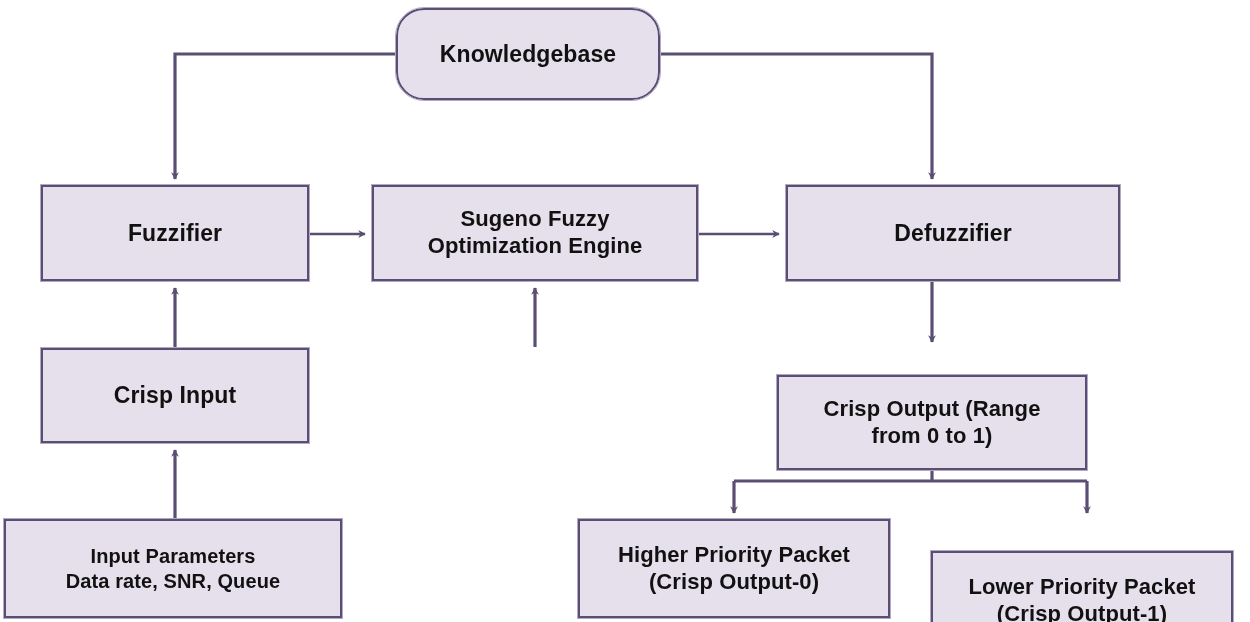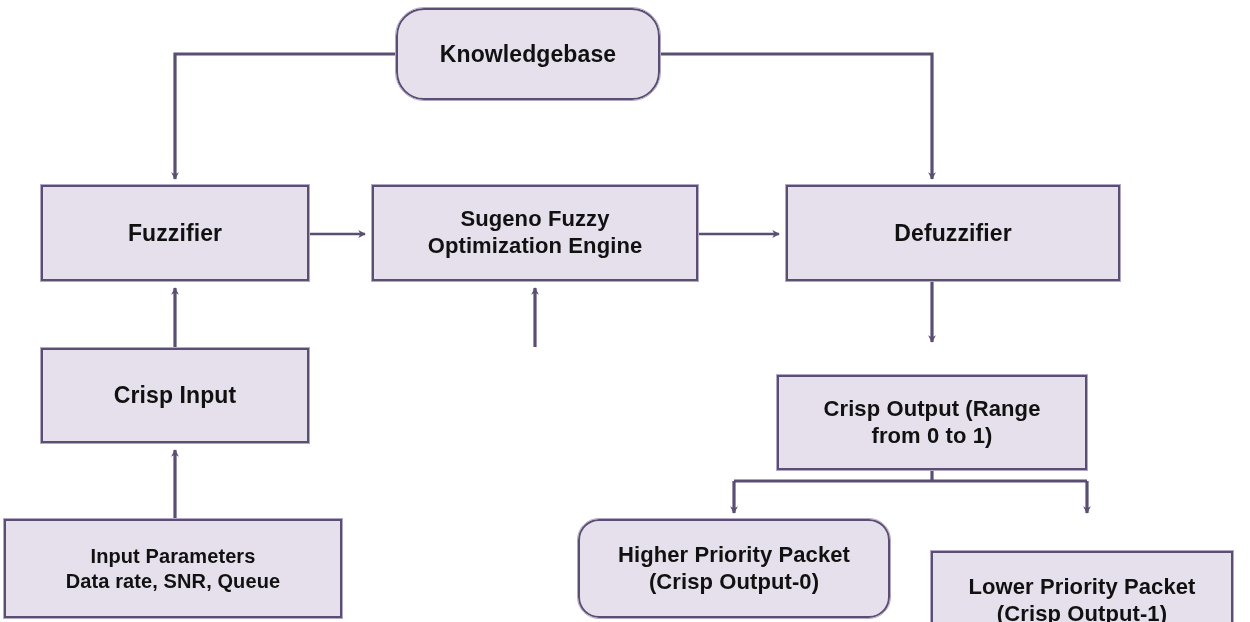--- a/index.html
+++ b/index.html
@@ -45,21 +45,21 @@
   }
   
   #node-knowledgebase { left: 396px; top: 8px;  width: 264px; height: 92px;  font-size: 23px; border-radius: 28px; }
   #node-fuzzifier     { left: 41px;  top: 185px; width: 268px; height: 96px;  font-size: 23px; }
   #node-sugeno        { left: 372px; top: 185px; width: 326px; height: 96px;  font-size: 22px; }
   #node-defuzzifier   { left: 786px; top: 185px; width: 334px; height: 96px;  font-size: 23px; }
   #node-crisp-input   { left: 41px;  top: 348px; width: 268px; height: 95px;  font-size: 23px; }
   #node-mfoa          { left: 334px; top: 348px; width: 406px; height: 95px;  font-size: 22px; }
   #node-crisp-output  { left: 777px; top: 348px; width: 310px; height: 95px;  font-size: 22px; margin-top: 27px; }
   #node-input-params  { left: 4px;   top: 519px; width: 338px; height: 99px;  font-size: 20px; }
-  #node-higher-prio   { left: 578px; top: 519px; width: 312px; height: 99px;  font-size: 22px; border-radius: 21px; }
+  #node-higher-prio   { left: 578px; top: 519px; width: 312px; height: 99px;  font-size: 22px; }
   #node-lower-prio    { left: 931px; top: 519px; width: 302px; height: 99px;  font-size: 22px; margin-top: 32px; }
 </style>
 </head>
 <body>
 
 <div id="canvas">
 
   <svg class="edges" viewBox="0 0 1250 622">
     <defs>
       <marker id="arrowhead" markerWidth="9" markerHeight="9" refX="7.2" refY="4.5" orient="auto" markerUnits="userSpaceOnUse">

